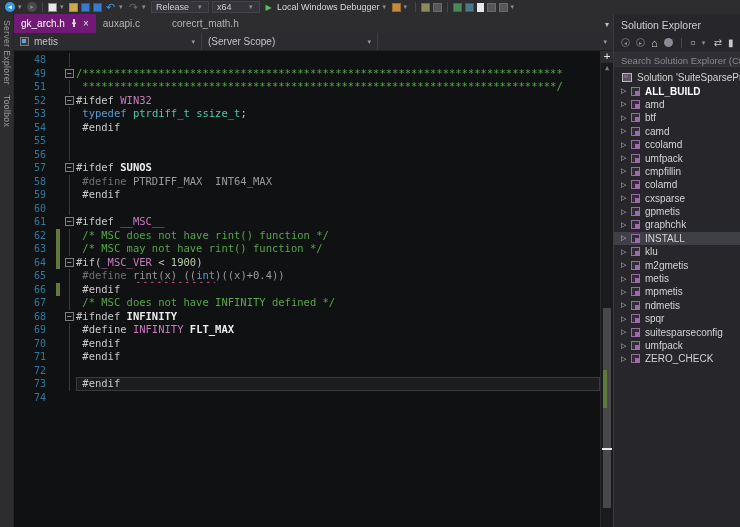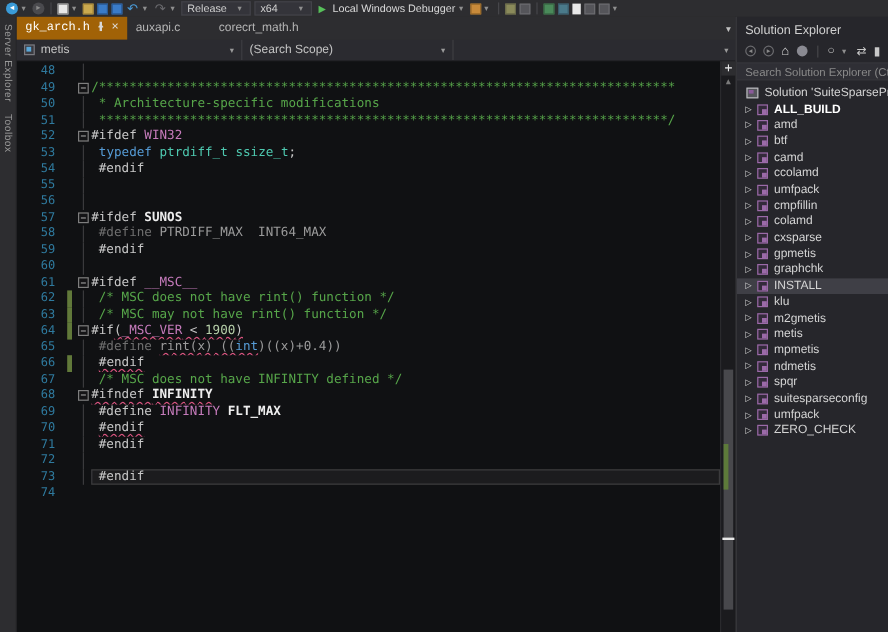--- a/index.html
+++ b/index.html
@@ -25,21 +25,21 @@
   .bookmark { width:7px; height:9px; background:#e8e8e8; flex:none; }
 
   
   .side { position:absolute; left:0; top:14px; width:14px; bottom:0; background:#2d2d30; border-right:1px solid #26262a; }
   .vtab { writing-mode:vertical-rl; font-size:8.5px; color:#9a9a9a; margin:6px 0 10px 2px; letter-spacing:.4px; white-space:nowrap; }
 
   
   .editor-col { position:absolute; left:14px; top:14px; width:599px; bottom:0; }
   .tabs { height:19px; display:flex; align-items:stretch; position:relative; background:#2d2d30; }
   .tab { display:flex; align-items:center; padding:0 7px; font-size:10px; color:#b4b4b4; gap:5px; cursor:default; }
-  .tab.active { background:#a16207; color:#fff;font-family:Liberation Mono, monospace; }
+  .tab.active { background:#701a75; color:#fff; }
   .tab:nth-child(3) { margin-left:18px; }
   .tab .x { font-size:10px; color:#e0e0e0; line-height:1; }
   .tabs .ovf { position:absolute; right:4px; top:6px; font-size:8px; color:#c0c0c0; }
 
   .navbar { height:18px; display:flex; background:#2b2b30; border-bottom:1px solid #222226; }
   .nav-dd { display:flex; align-items:center; font-size:10px; color:#c4c4c4; padding:0 6px; border-right:1px solid #3e3e42; gap:5px; }
   .nav-dd .ncaret { margin-left:auto; color:#9a9a9a; font-size:7px; }
   .nav-dd.w1 { width:188px; }
   .nav-dd.w2 { width:176px; }
   .nav-dd.w3 { flex:1; border-right:none; }
@@ -159,33 +159,32 @@
       </div>
       <span class="ovf">▾</span>
     </div>
   <div class="navbar">
     <div class="nav-dd w1">
       <span class="proj-mini"></span>
       <span>metis</span>
       <span class="ncaret">▾</span>
     </div>
     <div class="nav-dd w2">
-      <span>(Search Scope)</span>
+      <span>(Server Scope)</span>
       <span class="ncaret">▾</span>
     </div>
     <div class="nav-dd w3">
       <span></span>
       <span class="ncaret">▾</span>
     </div>
   </div>
   <div class="editor">
     <div class="lines">
         <div class="cl"><span class="ln">48</span><span class="cb"></span><span class="fg"><span class="guide"></span></span><span class="lm"></span></div>
         <div class="cl"><span class="ln">49</span><span class="cb"></span><span class="fg"><span class="foldbox">−</span></span><span class="lm"><span class="c-com">/****************************************************************************</span></span></div>
-        <div class="cl"><span class="ln">50</span><span class="cb"></span><span class="fg"><span class="guide"></span></span><span class="lm"><span class="c-com"> * Architecture-specific modifications</span></span></div>
         <div class="cl"><span class="ln">51</span><span class="cb"></span><span class="fg"><span class="guide"></span></span><span class="lm"><span class="c-com"> ***************************************************************************/</span></span></div>
         <div class="cl"><span class="ln">52</span><span class="cb"></span><span class="fg"><span class="foldbox">−</span></span><span class="lm"><span class="c-plain">#ifdef </span><span class="c-macro">WIN32</span></span></div>
         <div class="cl"><span class="ln">53</span><span class="cb"></span><span class="fg"><span class="guide"></span></span><span class="lm"><span class="c-plain"> </span><span class="c-kw">typedef</span><span class="c-plain"> </span><span class="c-type">ptrdiff_t</span><span class="c-plain"> </span><span class="c-type">ssize_t</span><span class="c-plain">;</span></span></div>
         <div class="cl"><span class="ln">54</span><span class="cb"></span><span class="fg"><span class="guide"></span></span><span class="lm"><span class="c-plain"> #endif</span></span></div>
         <div class="cl"><span class="ln">55</span><span class="cb"></span><span class="fg"><span class="guide"></span></span><span class="lm"></span></div>
         <div class="cl"><span class="ln">56</span><span class="cb"></span><span class="fg"><span class="guide"></span></span><span class="lm"></span></div>
         <div class="cl"><span class="ln">57</span><span class="cb"></span><span class="fg"><span class="foldbox">−</span></span><span class="lm"><span class="c-plain">#ifdef </span><span class="c-pb">SUNOS</span></span></div>
         <div class="cl"><span class="ln">58</span><span class="cb"></span><span class="fg"><span class="guide"></span></span><span class="lm"><span class="c-def"> #define </span><span class="c-gray">PTRDIFF_MAX  INT64_MAX</span></span></div>
         <div class="cl"><span class="ln">59</span><span class="cb"></span><span class="fg"><span class="guide"></span></span><span class="lm"><span class="c-plain"> #endif</span></span></div>
         <div class="cl"><span class="ln">60</span><span class="cb"></span><span class="fg"><span class="guide"></span></span><span class="lm"></span></div>

